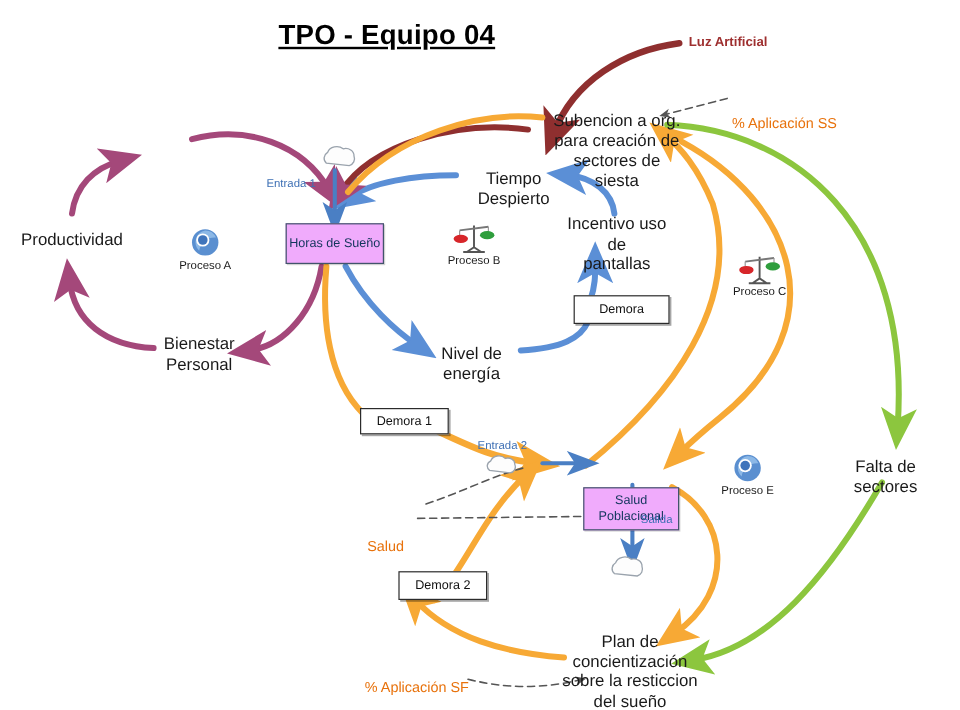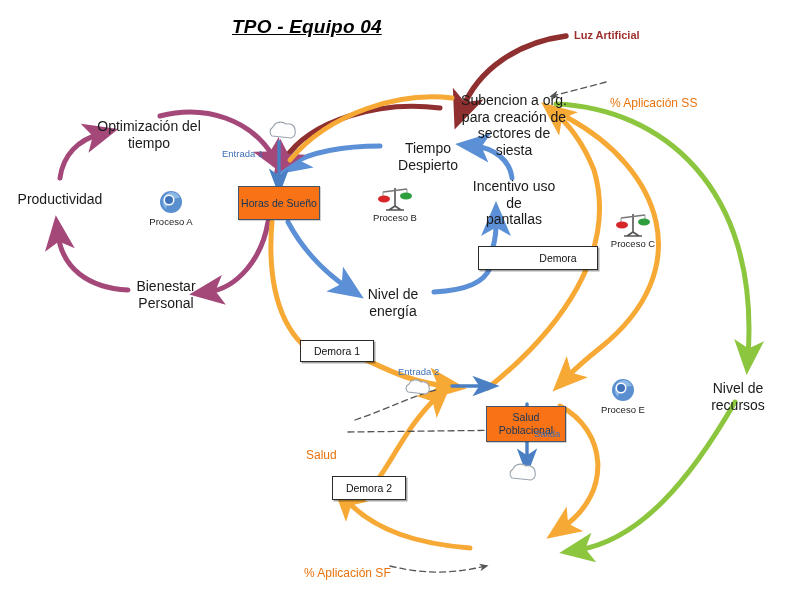--- a/index.html
+++ b/index.html
@@ -2,23 +2,23 @@
 <html><head>
 <meta charset="utf-8">
 <style>
   html,body{margin:0;padding:0;background:#ffffff;}
   body{width:800px;height:592px;overflow:hidden;
        font-family:"Liberation Sans","DejaVu Sans",sans-serif;}
   #stage{position:relative;width:800px;height:592px;background:#fff;}
   svg.layer{position:absolute;left:0;top:0;width:800px;height:592px;}
   .lbl{position:absolute;text-align:center;line-height:1.18;
        font-size:14px;color:#1a1a1a;white-space:pre-line;}
-  .title{position:absolute;font-weight:bold;font-size:19px;color:#000;
-         text-decoration:underline;letter-spacing:.2px;font-style:italic;}
-  .stockbox{position:absolute;background:#f97316;border:1.6px solid #41546b;
+  .title{position:absolute;font-weight:bold;font-size:23px;color:#000;
+         text-decoration:underline;letter-spacing:.2px;}
+  .stockbox{position:absolute;background:#f0abfc;border:1.6px solid #41546b;
             box-shadow:1px 1px 0 rgba(0,0,0,.18);
             display:flex;align-items:center;justify-content:center;
             text-align:center;font-size:10.5px;color:#12355c;line-height:1.2;}
   .delaybox{position:absolute;background:#fff;border:1.7px solid #2b2b2b;
             display:flex;align-items:center;justify-content:center;
             text-align:center;font-size:10.5px;color:#111;
             box-shadow:1.5px 1.5px 0 rgba(0,0,0,.35);}
   .flowlbl{position:absolute;font-size:9.5px;color:#3d6fb4;}
   .orangelbl{position:absolute;font-size:12px;color:#e8720c;margin-top:22px;}
   .redlbl{position:absolute;font-size:11px;color:#9e2f2f;font-weight:bold;}
@@ -116,37 +116,39 @@
       </g>
     </g>
   </svg>
 
   <div class="stockbox" style="left:238px;top:186px;width:80px;height:32px;">Horas de
 Sueño</div>
 
   <div class="stockbox" style="left:486px;top:370px;width:78px;height:34px;margin-top:36px;">Salud
 Poblacional</div>
 
-  <div class="delaybox" style="left:478px;top:246px;width:78px;height:22px;padding-left:40px;">Demora</div>
+  <div class="delaybox" style="left:478px;top:246px;width:78px;height:22px;">Demora</div>
   <div class="delaybox" style="left:300px;top:340px;width:72px;height:20px;">Demora 1</div>
   <div class="delaybox" style="left:332px;top:476px;width:72px;height:22px;">Demora 2</div>
 
-  <div class="lbl" style="left:94px;top:118px;width:110px;">Optimización del
-tiempo</div>
   <div class="lbl" style="left:10px;top:191px;width:100px;">Productividad</div>
   <div class="lbl" style="left:126px;top:278px;width:80px;">Bienestar
 Personal</div>
   <div class="lbl" style="left:378px;top:140px;width:100px;">Tiempo Despierto</div>
   <div class="lbl" style="left:348px;top:286px;width:90px;">Nivel de energía</div>
   <div class="lbl" style="left:466px;top:178px;width:96px;">Incentivo uso de
 pantallas</div>
   <div class="lbl" style="left:460px;top:92px;width:108px;">Subencion a org.
 para creación de
 sectores de siesta</div>
-  <div class="lbl" style="left:686px;top:380px;width:104px;">Nivel de recursos</div>
+  <div class="lbl" style="left:686px;top:380px;width:104px;">Falta de sectores</div>
+  <div class="lbl" style="left:466px;top:526px;width:118px;">Plan de
+concientización
+sobre la resticcion
+del sueño</div>
 
   <div class="flowlbl" style="left:222px;top:148px;">Entrada 1</div>
   <div class="flowlbl" style="left:398px;top:366px;">Entrada 2</div>
   <div class="flowlbl" style="left:534px;top:428px;">Salida</div>
 
   <div class="redlbl" style="left:574px;top:29px;">Luz Artificial</div>
   <div class="orangelbl" style="left:610px;top:74px;">% Aplicación SS</div>
   <div class="orangelbl" style="left:304px;top:544px;">% Aplicación SF</div>
   <div class="orangelbl" style="left:306px;top:426px;">Salud</div>
 

